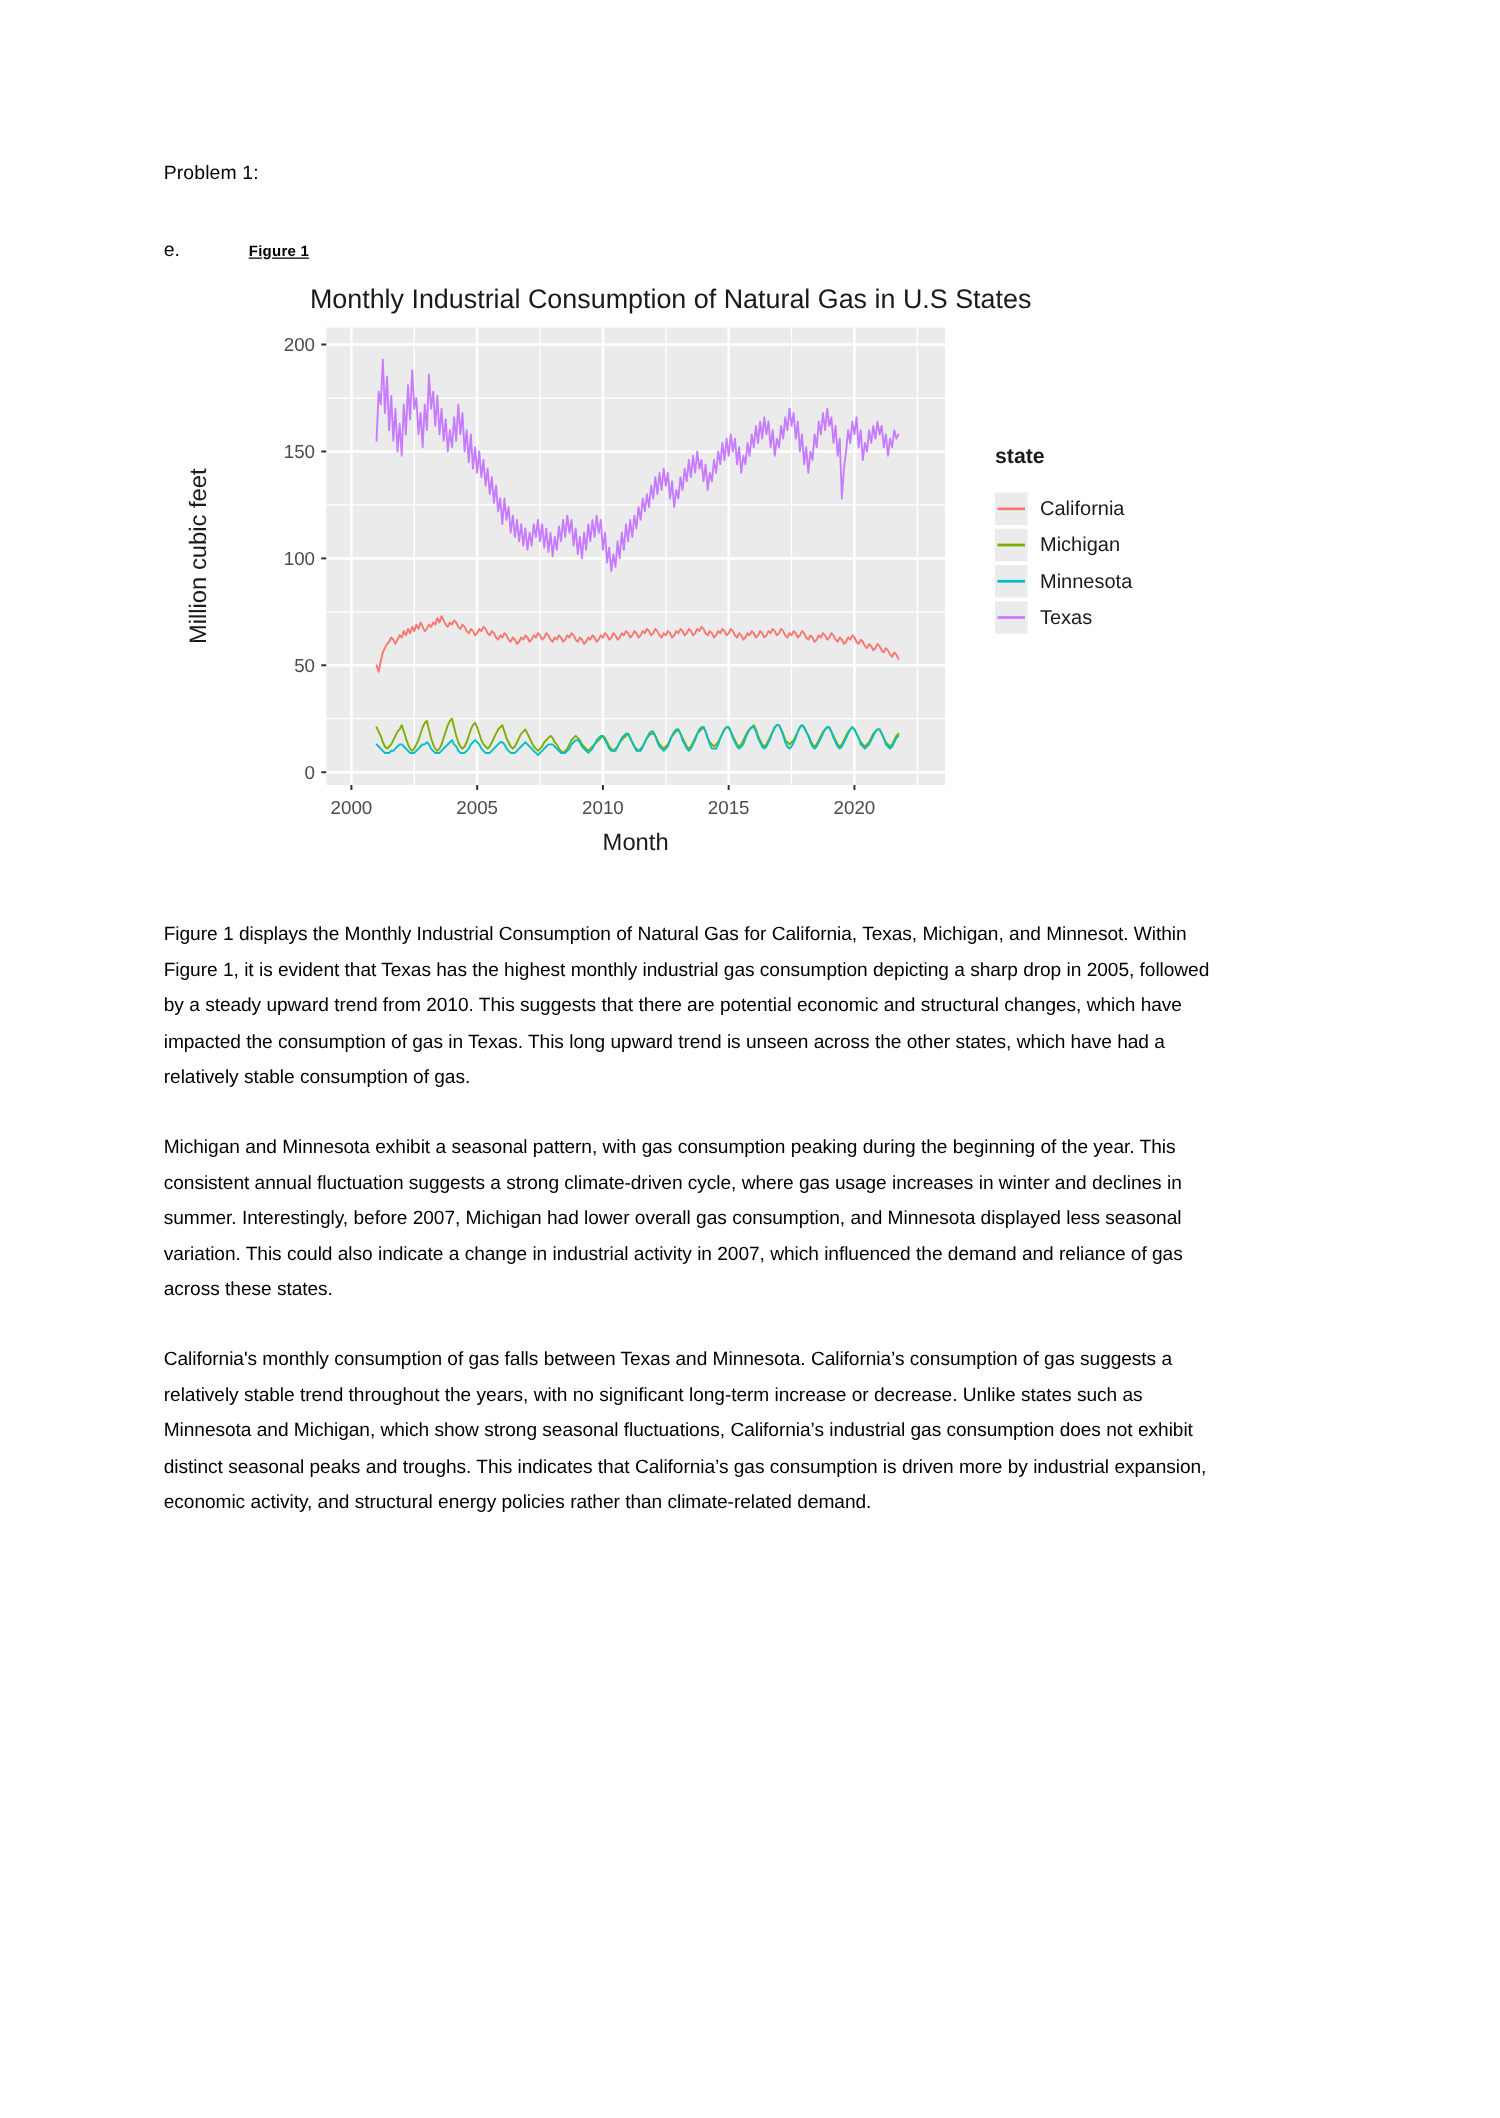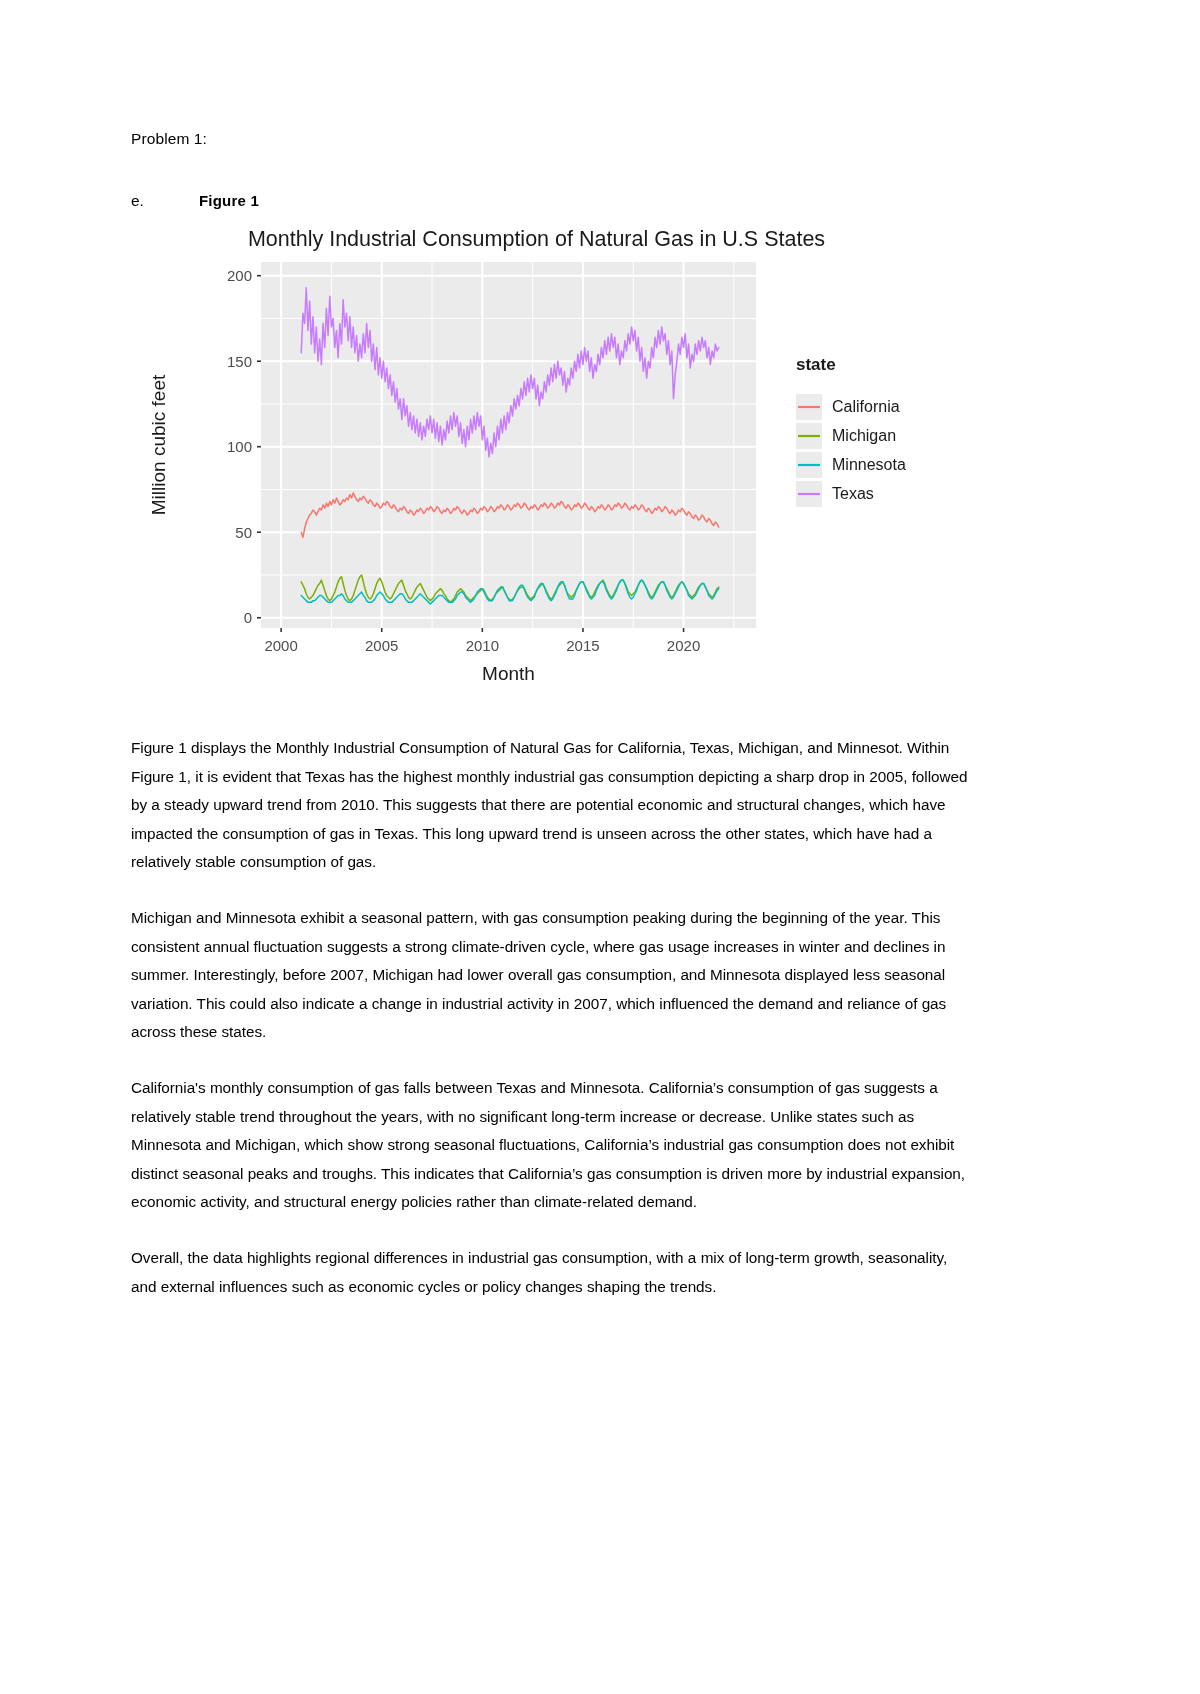--- a/index.html
+++ b/index.html
@@ -42,22 +42,23 @@
     display: flex;
     align-items: baseline;
     margin: 0 0 10px 0;
   }
   .list-marker {
     width: 68px;
     flex: 0 0 68px;
     font-size: 15.5px;
   }
   .figure-label {
-    font-size: 15px;
+    font-size: 12px;
     font-weight: bold;
+    text-decoration: underline;
     letter-spacing: 0.2px;
     text-align: center;
   }
 
   
   .chart-block {
     width: 845px;
     margin: 0 0 0 0;
     position: relative;
     height: 470px;
@@ -172,17 +173,16 @@
             <line x1="667" y1="274" x2="689" y2="274" stroke="#C77CFF" stroke-width="2.2"></line>
             <text x="701" y="279" font-family="&quot;Liberation Sans&quot;, sans-serif" font-size="16" fill="#1a1a1a">Texas</text>
           </g>
         </svg>
     </div>
 
     <div class="body-paragraphs">
       <p>Figure 1 displays the Monthly Industrial Consumption of Natural Gas for California, Texas, Michigan, and Minnesot. Within Figure 1, it is evident that Texas has the highest monthly industrial gas consumption depicting a sharp drop in 2005, followed by a steady upward trend from 2010. This suggests that there are potential economic and structural changes, which have impacted the consumption of gas in Texas. This long upward trend is unseen across the other states, which have had a relatively stable consumption of gas.</p>
       <p>Michigan and Minnesota exhibit a seasonal pattern, with gas consumption peaking during the beginning of the year. This consistent annual fluctuation suggests a strong climate-driven cycle, where gas usage increases in winter and declines in summer. Interestingly, before 2007, Michigan had lower overall gas consumption, and Minnesota displayed less seasonal variation. This could also indicate a change in industrial activity in 2007, which influenced the demand and reliance of gas across these states.</p>
       <p>California's monthly consumption of gas falls between Texas and Minnesota. California’s consumption of gas suggests a relatively stable trend throughout the years, with no significant long-term increase or decrease. Unlike states such as Minnesota and Michigan, which show strong seasonal fluctuations, California’s industrial gas consumption does not exhibit distinct seasonal peaks and troughs. This indicates that California’s gas consumption is driven more by industrial expansion, economic activity, and structural energy policies rather than climate-related demand.</p>
-      <p>Overall, the data highlights regional differences in industrial gas consumption, with a mix of long-term growth, seasonality, and external influences such as economic cycles or policy changes shaping the trends.</p>
     </div>
 
   </div>
 </div>
 
 </body></html>

